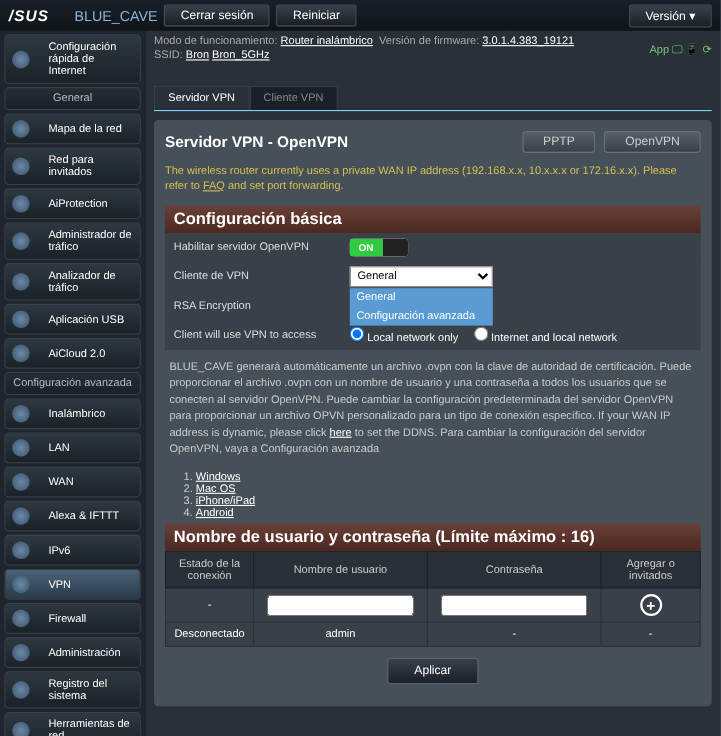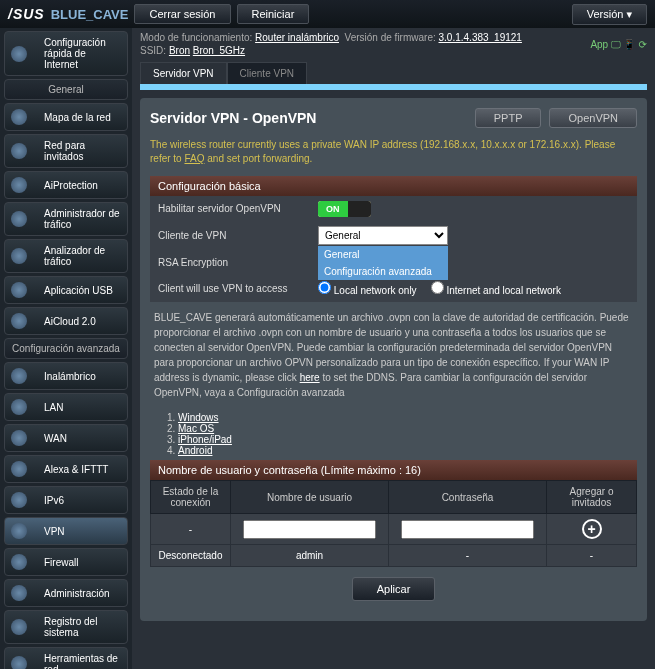--- a/index.html
+++ b/index.html
@@ -1,42 +1,42 @@
 <!DOCTYPE html>
 <html><head>
 <meta charset="utf-8">
 <style>
 *{box-sizing:border-box;margin:0;padding:0;font-family:Arial,sans-serif}
 body{background:#2a3038;width:655px;height:669px;overflow:hidden;font-size:11px;color:#ccc}
 .topbar{display:flex;align-items:center;height:28px;background:linear-gradient(#1a2028,#0f1418);padding:0 8px;gap:6px}
 .logo{color:#fff;font-weight:bold;font-size:14px;font-style:italic;letter-spacing:1px}
-.model{color:#8ab4d8;font-weight:bold;font-size:13px;margin-left:0}
+.model{color:#8ab4d8;font-weight:normal;font-size:13px;margin-left:17px}
 .btn{background:linear-gradient(#3a4048,#1a2028);border:1px solid #4a5058;color:#fff;padding:3px 14px;font-size:11px;cursor:pointer;border-radius:2px}
 .lang{margin-left:auto}
 .flex{display:flex}
 .sidebar{width:132px;background:#1e252c;height:641px;overflow-y:auto;overflow-x:hidden}
 .sidebar::-webkit-scrollbar{width:6px}
 .sidebar::-webkit-scrollbar-thumb{background:#444}
 .side-btn{display:flex;align-items:center;gap:17px;background:linear-gradient(#2e3840,#1a2228);border:1px solid #3a4048;border-radius:4px;margin:3px 4px;padding:5px 6px;color:#fff;font-size:10px;cursor:pointer}
 .side-btn.active{background:linear-gradient(#4a6278,#2a3a48)}
 .side-hdr{background:linear-gradient(#252d35,#1a2028);border:1px solid #3a4048;border-radius:4px;margin:3px 4px;padding:4px 6px;text-align:center;color:#bbb;font-size:10px}
 .icon{width:16px;height:16px;border-radius:50%;background:radial-gradient(#6a8aa8,#3a5068);flex-shrink:0}
 .main{flex:1;padding:4px 8px;width:523px}
 .info{font-size:10px;color:#aaa;margin-bottom:2px}
 .info a{color:#fff;text-decoration:underline}
-.tabs{display:flex;border-bottom:6px solid #7dd3fc;margin-top:4px}
+.tabs{display:flex;border-bottom:1px solid #7dd3fc;margin-top:20px}
 .tab{padding:5px 12px;background:#1a2028;color:#888;font-size:10px;border:1px solid #3a4048;border-bottom:none;cursor:pointer}
 .tab.active{background:#2a3038;color:#fff}
 .panel{background:#465058;border-radius:4px;padding:10px;margin-top:8px}
 .title{color:#fff;font-size:14px;font-weight:bold}
 .subbtns{display:flex;gap:8px}
 .subbtn{background:linear-gradient(#5a6068,#3a4048);border:1px solid #6a7078;color:#ccc;padding:3px 18px;font-size:11px;cursor:pointer;border-radius:3px}
 .warn{color:#d4c050;font-size:10px;margin:10px 0;line-height:1.4}
 .warn a{color:#d4c050;text-decoration:underline}
-.sechdr{background:linear-gradient(#6a4038,#4a2820);color:#fff;padding:4px 8px;font-size:11px;font-weight:normal}
+.sechdr{background:linear-gradient(#6a4038,#4a2820);color:#fff;padding:4px 8px;font-size:15px;font-weight:bold}
 .row{display:flex;align-items:center;padding:4px 8px;border-bottom:1px solid #3a4048;background:#3a4048;font-size:10px;min-height:26px;position:relative}
 .row-label{width:160px;color:#ddd}
 .toggle{display:inline-flex;background:#fef9c3;border-radius:3px;overflow:hidden}
 .toggle span{padding:3px 8px;font-size:9px;font-weight:bold}
 .toggle .on{background:#2ecc40;color:#fff}
 .toggle .off{background:#222;color:#555}
 .select{width:130px;padding:2px;font-size:10px;background:#fff;border:1px solid #888}
 .dropdown{position:absolute;top:24px;left:168px;width:130px;background:#5a9bd4;z-index:10;font-size:10px}
 .dropdown div{padding:3px 6px;color:#fff;cursor:pointer}
 .radio-g{display:flex;gap:14px;align-items:center;color:#fff;font-size:10px}

